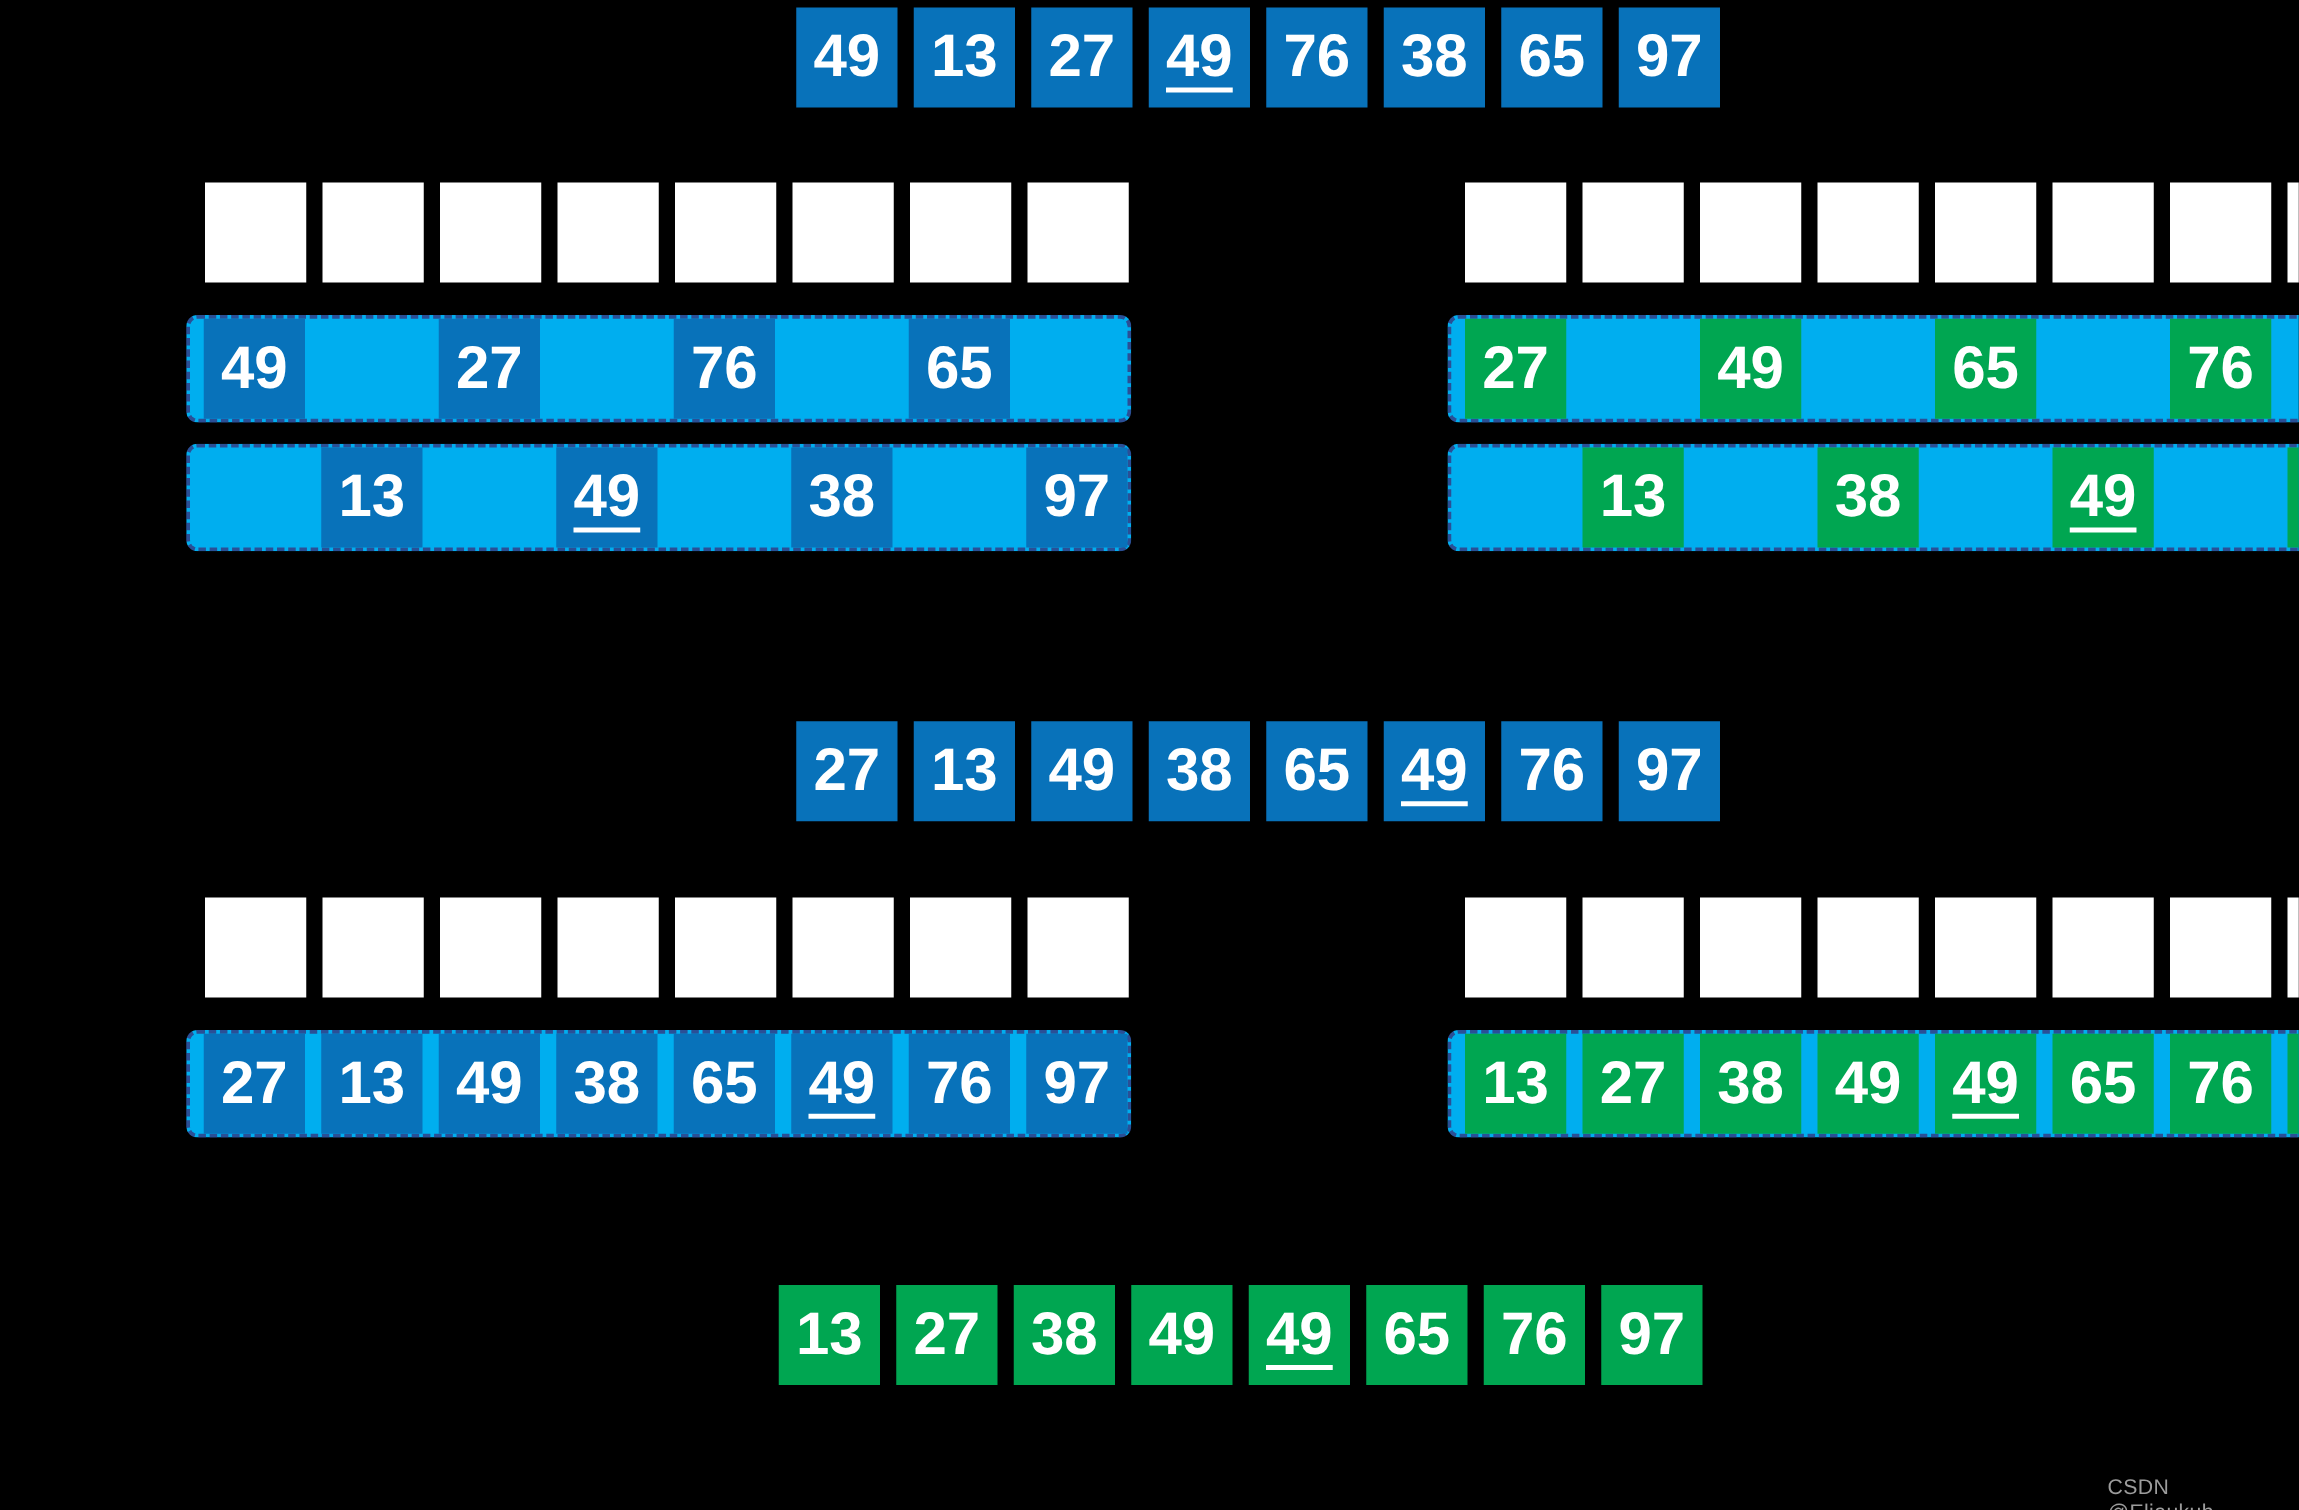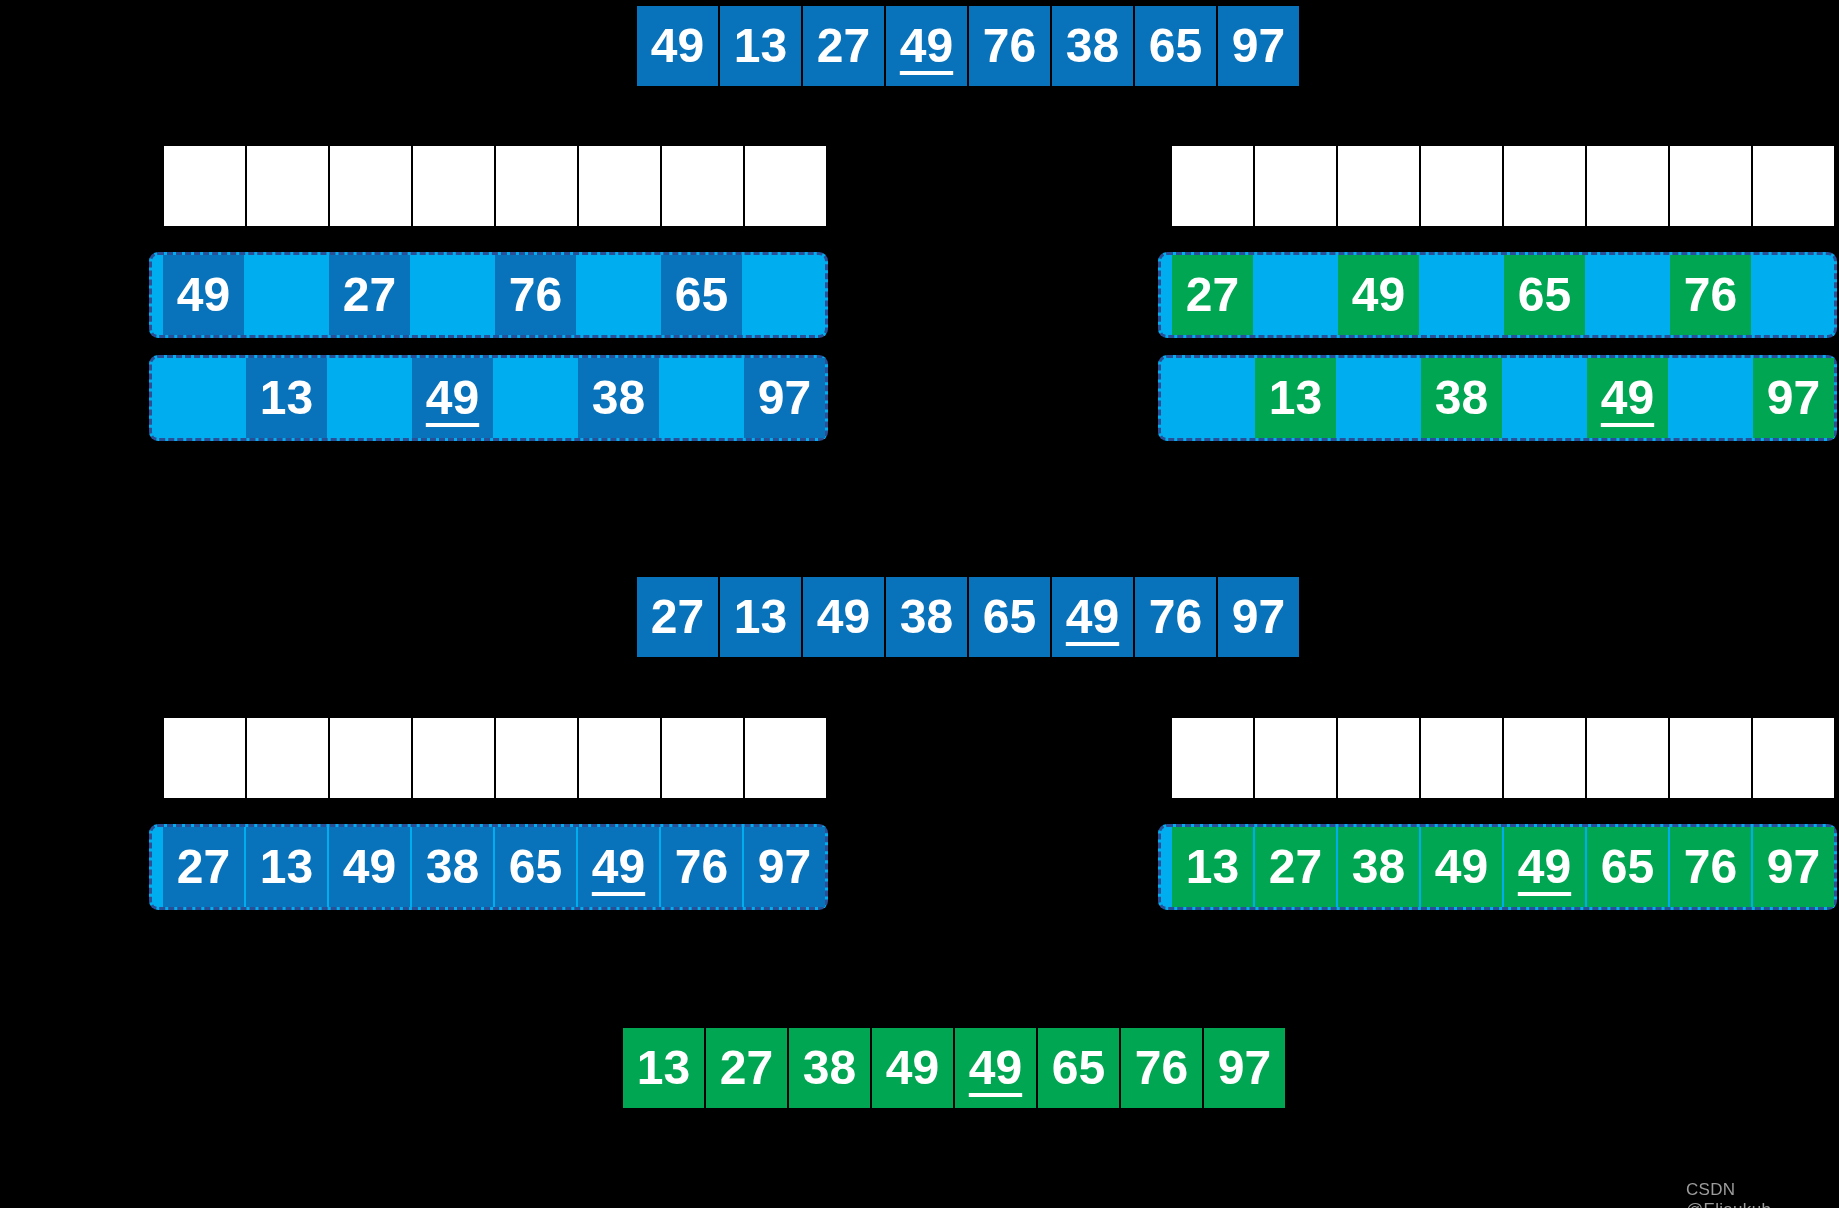--- a/index.html
+++ b/index.html
@@ -5,21 +5,21 @@
   html,body{margin:0;padding:0;background:#000;}
   body{
     position:relative;
     width:1839px;height:1208px;
     overflow:hidden;
     font-family:"Liberation Sans", sans-serif;
   }
   .row{
     position:absolute;
     display:flex;
-    gap:2px;
+    gap:13px;
     align-items:flex-end;
   }
   
   .row.container{
     background:var(--cyan,#00AEEF);
     border:3px dashed var(--dash,#2A4F96);
     border-radius:9px;
     padding:0 0 0 11px;
   }
   .cell{

